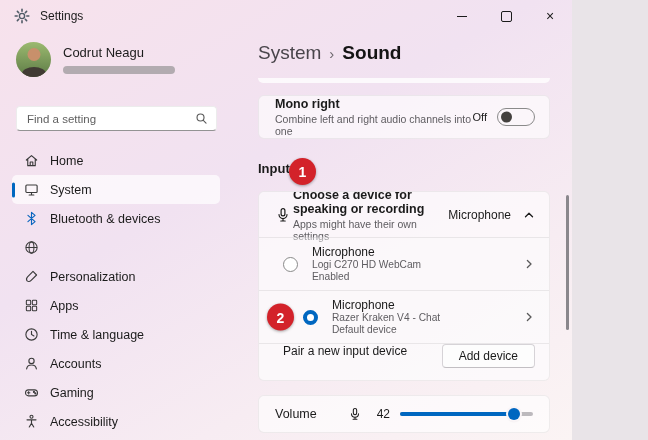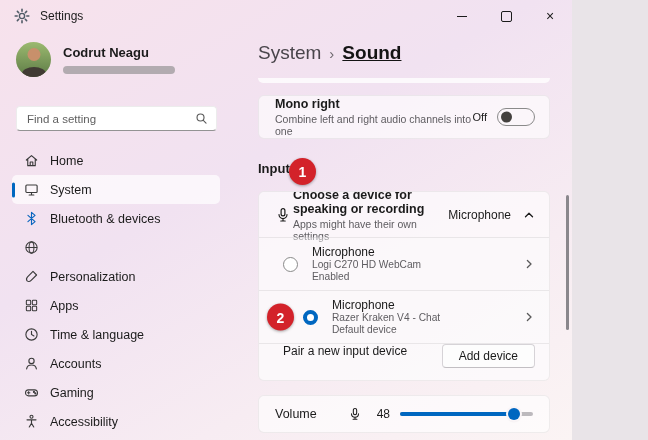--- a/index.html
+++ b/index.html
@@ -15,38 +15,38 @@
   .cap-btn{width:44px;height:32px;display:flex;align-items:center;justify-content:center;font-size:14px;color:#1b1b1b;cursor:default;}
   .min-glyph{width:10px;height:1px;background:#1b1b1b;}
   .max-glyph{width:9px;height:9px;border:1px solid #1b1b1b;border-radius:2px;}
   
   .sidebar{position:absolute;top:32px;left:0;width:232px;bottom:0;}
   .profile{position:absolute;top:10px;left:16px;display:flex;align-items:center;gap:12px;}
   .avatar{position:relative;width:35px;height:35px;border-radius:50%;overflow:hidden;
     background:linear-gradient(180deg,#9cba70 0%,#5d7b46 100%);}
   .av-head{position:absolute;left:50%;top:6px;transform:translateX(-50%);width:13px;height:13px;border-radius:50%;background:#c8906b;}
   .av-body{position:absolute;left:50%;bottom:-4px;transform:translateX(-50%);width:24px;height:14px;border-radius:50% 50% 0 0;background:#403a33;}
-  .user-name{font-size:13px;font-weight:700;line-height:14px;}
+  .user-name{font-size:13px;font-weight:400;line-height:14px;}
   .user-email{margin-top:6px;width:112px;height:8px;border-radius:4px;background:#b2abb0;}
   .search{position:absolute;top:74px;left:16px;width:201px;height:25px;box-sizing:border-box;
     background:#fff;border:1px solid #ececec;border-bottom:1px solid #939393;border-radius:4px;
     display:flex;align-items:center;padding:0 8px;}
   .search input{flex:1;border:none;outline:none;background:transparent;font-size:11.5px;color:#1b1b1b;font-family:inherit;}
   .search input::placeholder{color:#5f5f5f;}
   .nav{position:absolute;top:114px;left:12px;right:12px;}
   .nav-item{position:relative;height:29px;display:flex;align-items:center;gap:11px;padding-left:12px;border-radius:5px;font-size:12.5px;cursor:default;}
   .nav-item.selected{background:rgba(255,255,255,0.7);}
   .accent-pill{position:absolute;left:0;top:50%;transform:translateY(-50%);width:3px;height:15px;border-radius:2px;background:#0067c0;}
   .nicon{width:15px;height:15px;flex:0 0 15px;}
   
   .main{position:absolute;left:232px;top:32px;right:0;bottom:0;}
   .breadcrumb{position:absolute;left:26px;top:10px;display:flex;align-items:baseline;gap:8px;font-size:19px;}
   .bc-root{color:#49454b;}
   .bc-sep{color:#6d676d;font-size:15px;}
-  .bc-page{font-weight:700;color:#141414;text-decoration:underline;}
+  .bc-page{font-weight:700;color:#141414;}
   .cards{position:absolute;left:26px;right:22px;top:46px;}
   .sliver{height:5px;background:rgba(255,255,255,0.78);border-radius:0 0 6px 6px;margin-bottom:12px;}
   .card{background:rgba(255,255,255,0.62);border:1px solid rgba(0,0,0,0.06);border-radius:6px;box-sizing:border-box;}
   .mono-card{height:44px;display:flex;align-items:center;padding:0 14px 0 16px;}
   .card-text{flex:1;min-width:0;}
   .card-title{font-size:12.5px;font-weight:700;line-height:14px;}
   .card-desc{font-size:10.5px;color:#5e5c60;line-height:12px;margin-top:2px;}
   .off-label{font-size:11px;margin-right:10px;}
   .toggle{position:relative;width:38px;height:18px;border:1px solid #8a8a8a;border-radius:10px;box-sizing:border-box;}
   .knob{position:absolute;left:3px;top:50%;transform:translateY(-50%);width:11px;height:11px;border-radius:50%;background:#43403e;}
@@ -310,21 +310,21 @@
       </div>
 
       <div class="card volume-card">
         <span class="vol-label">Volume</span>
         <span>
           <svg width="14" height="14" viewBox="0 0 16 16" fill="none" stroke="#1b1b1b" stroke-width="1.2" stroke-linecap="round">
             <rect x="6.1" y="1.6" width="3.8" height="7.2" rx="1.9"></rect>
               <path d="M4 7.6 a4 4 0 0 0 8 0 M8 11.6 V14 M5.8 14 H10.2"></path>
           </svg>
         </span>
-        <span class="vol-value">48</span>
+        <span class="vol-value">42</span>
         <div class="slider">
           <div class="slider-fill" style="width:86%">
             <div class="slider-thumb"></div>
           </div>
         </div>
       </div>
     </div>
 
     <div class="scrollbar">
       <div class="sb-thumb"></div>

